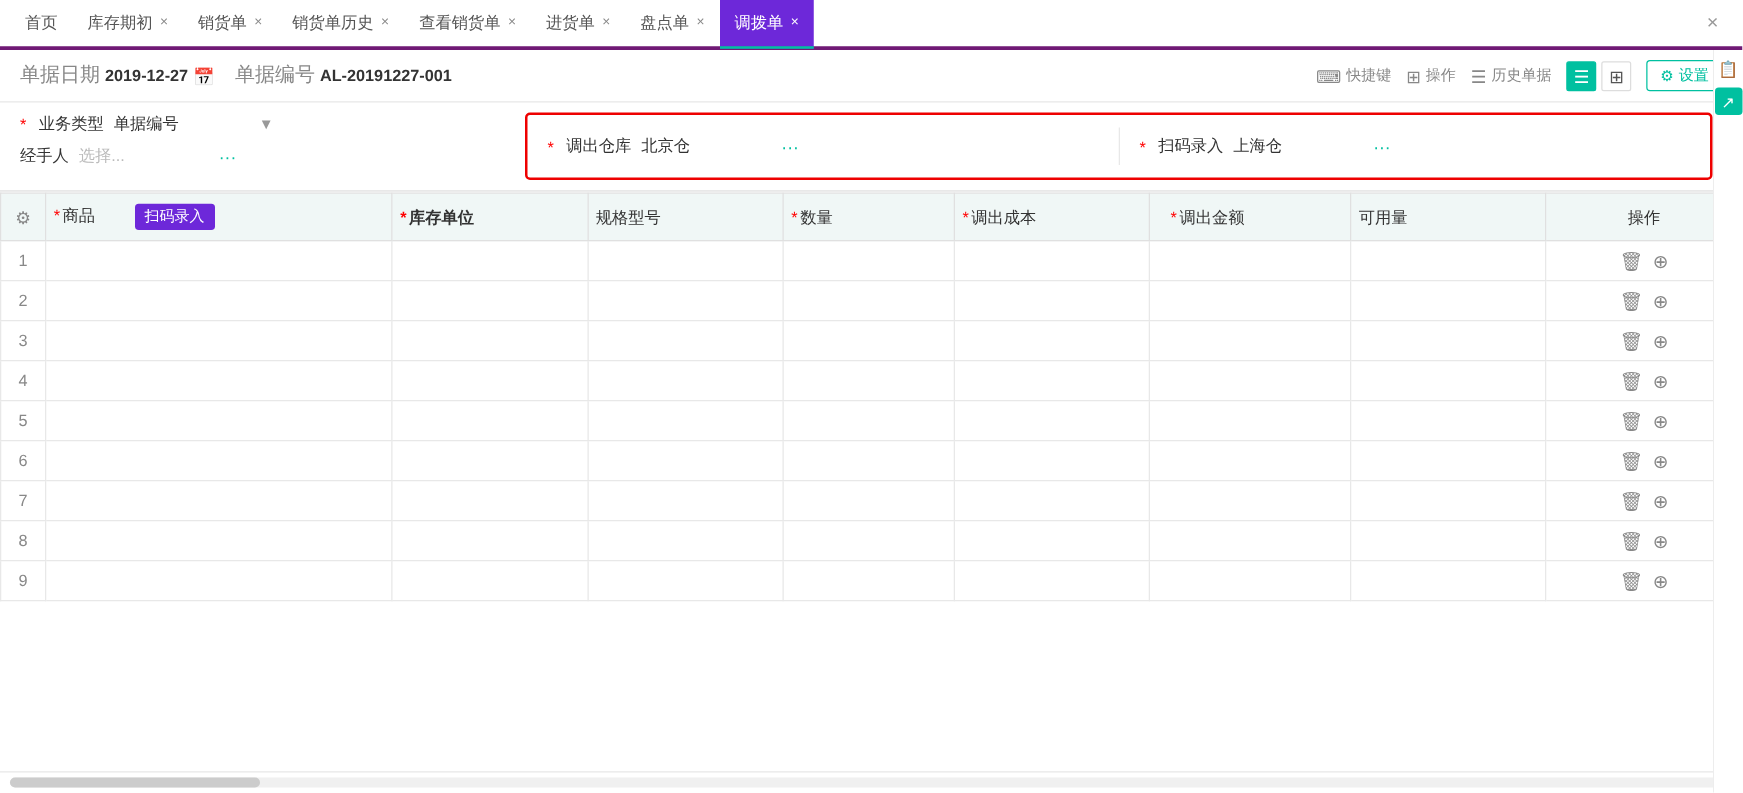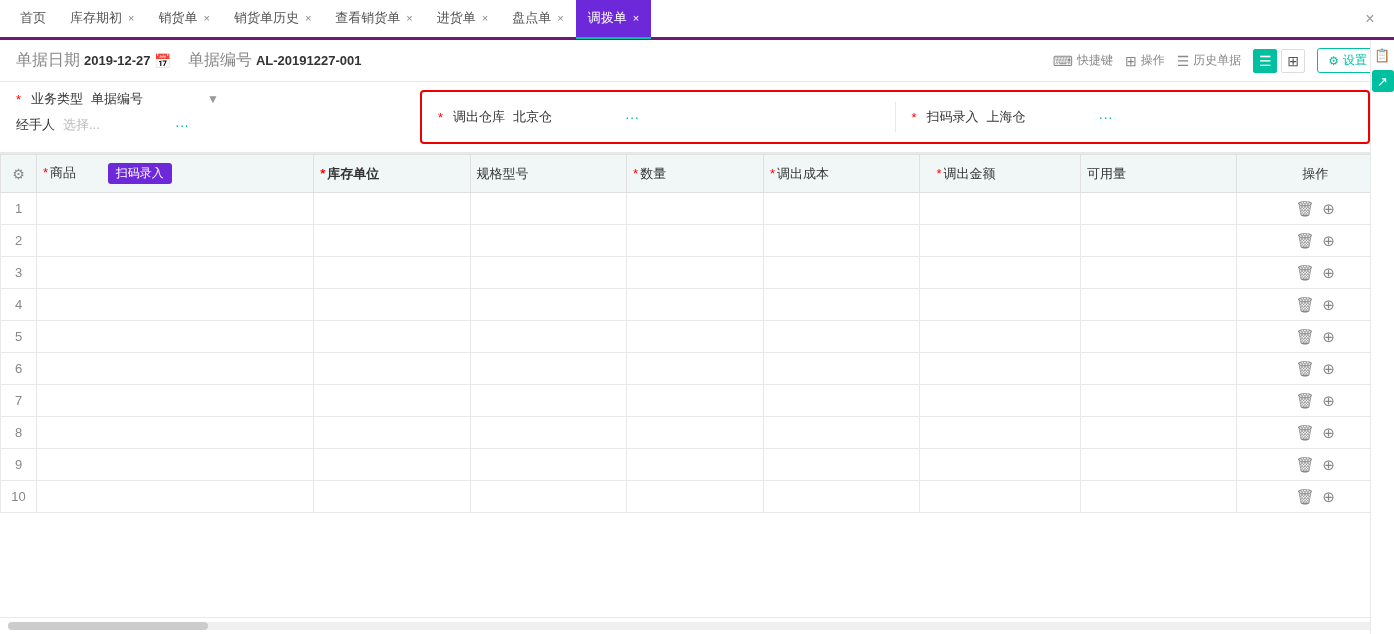--- a/index.html
+++ b/index.html
@@ -545,34 +545,20 @@
         <td></td>
         <td></td>
         <td></td>
         <td></td>
         <td></td>
         <td style="text-align:center;">
           <span class="op-icon">🗑</span>
           <span class="op-icon">⊕</span>
         </td>
       </tr>
-          <tr>
-        <td class="row-num">10</td>
-        <td></td>
-        <td></td>
-        <td></td>
-        <td></td>
-        <td></td>
-        <td></td>
-        <td></td>
-        <td style="text-align:center;">
-          <span class="op-icon">🗑</span>
-          <span class="op-icon">⊕</span>
-        </td>
-      </tr>
         </tbody>
     </table>
   </div>
 
   <div class="bottom-scroll">
     <div class="scrollbar-track">
       <div class="scrollbar-thumb"></div>
     </div>
   </div>
 

